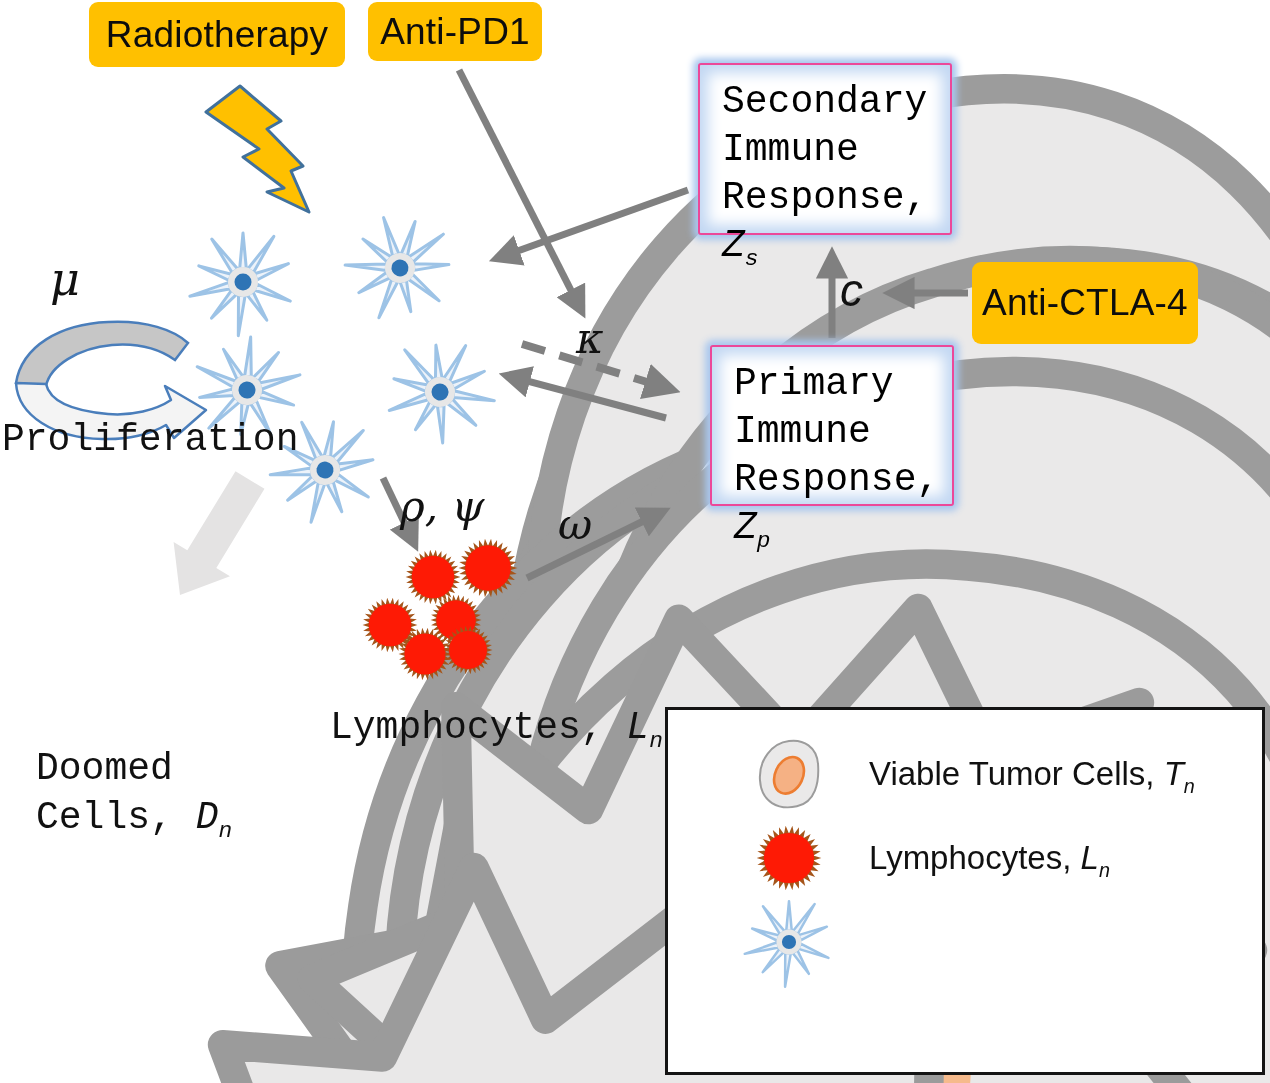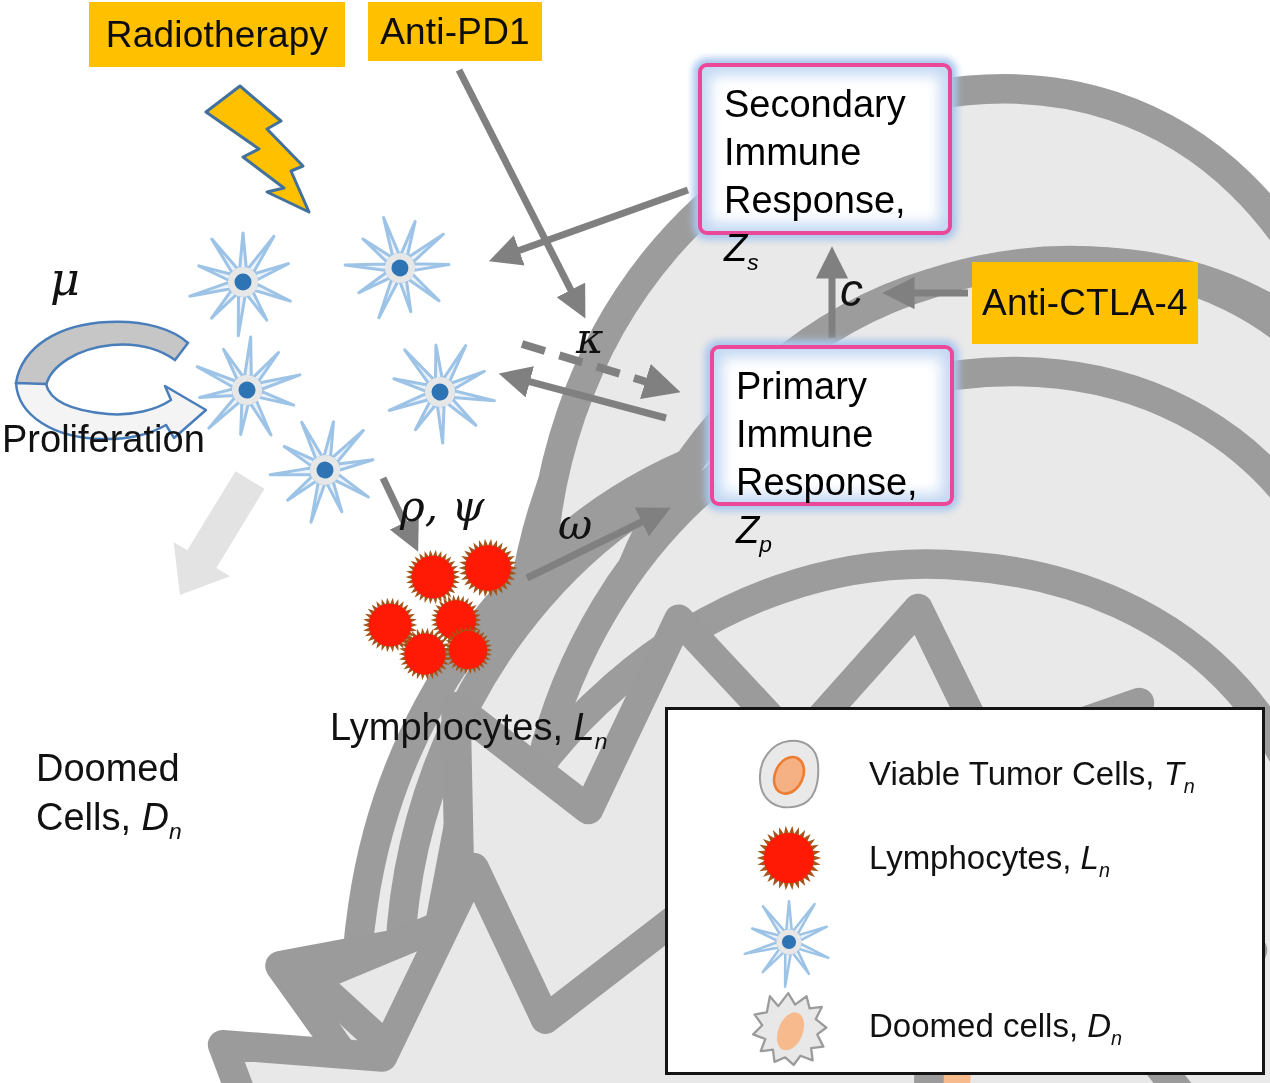--- a/index.html
+++ b/index.html
@@ -1,27 +1,27 @@
 <!DOCTYPE html>
 <html><head>
 <meta charset="utf-8">
 <style>
   html,body{margin:0;padding:0;background:#ffffff;}
   .canvas{position:relative;width:1270px;height:1083px;background:#ffffff;overflow:hidden;
           font-family:"Liberation Sans",sans-serif;color:#000;}
   .art{position:absolute;left:0;top:0;width:1270px;height:1083px;}
   .olabel{position:absolute;background:#FFC000;color:#0d0d0d;display:flex;align-items:center;
-          justify-content:center;font-size:37px;letter-spacing:0.2px;}
-  .bluebox{position:absolute;background:#ffffff;border:4px solid #ec4899;border-radius:9px;
+          justify-content:center;font-size:37px;letter-spacing:0.2px;border-radius:9px;}
+  .bluebox{position:absolute;background:#ffffff;border:2px solid #ec4899;border-radius:3px;
            box-shadow:0 0 7px 5px #a9c7ee, inset 0 0 14px 8px #c3d8f3;
-           box-sizing:border-box;padding:13px 0 0 22px;font-size:38px;line-height:48px;color:#000;}
+           box-sizing:border-box;padding:13px 0 0 22px;font-size:38px;line-height:48px;color:#000;font-family:Liberation Mono, monospace;}
   .var{font-style:italic;}
   sub{font-style:italic;font-size:0.60em;line-height:0;}
   .greek{position:absolute;font-family:"DejaVu Serif",serif;font-style:italic;font-size:42px;color:#111;}
-  .plain{position:absolute;font-size:38px;color:#111;}
+  .plain{position:absolute;font-size:38px;color:#111;font-family:Liberation Mono, monospace;}
   .legend{position:absolute;left:665px;top:707px;width:600px;height:368px;box-sizing:border-box;
           border:3px solid #141414;background:#fff;padding-top:22px;padding-left:41px;}
   .leg-row{display:flex;align-items:center;height:84px;}
   .leg-ic{width:160px;display:flex;align-items:center;justify-content:center;flex:0 0 160px;}
   .leg-tx{font-size:33px;color:#111;}
 </style>
 </head>
 <body>
 
 <div class="canvas">
@@ -189,23 +189,15 @@
       <div class="leg-ic">
           <svg width="100" height="100" viewBox="0 0 120 120">
             <g>
               <path d="M55.5,73.3L55.3,113.8L62.1,73.8ZM48.6,68.1L28.5,96.2L53.6,72.4ZM46.0,60.3L6.9,74.2L47.7,66.7ZM48.4,52.2L15.8,43.9L46.1,58.5ZM54.7,47.0L28.8,17.1L49.3,51.0ZM63.3,46.4L60.0,11.0L56.7,46.4ZM70.4,50.6L90.8,14.4L64.8,46.9ZM73.9,58.0L105.4,41.6L71.4,51.8ZM71.4,68.2L107.3,79.1L73.9,62.0ZM64.4,73.3L83.8,98.2L70.0,69.8Z" fill="#EDF3FA" stroke="#9DC3E6" stroke-width="3" stroke-linejoin="round"></path>
               <circle cx="60" cy="60" r="15" fill="#E7E7E7"></circle>
               <circle cx="60" cy="60" r="8.5" fill="#2E74B5"></circle>
             </g>
           </svg>
         </div>
     </div>
-    <div class="leg-row">
-      <div class="leg-ic">
-          <svg width="84" height="84" viewBox="0 0 110 110">
-            <use href="#symDoomed" xlink:href="#symDoomed"></use>
-          </svg>
-        </div>
-      <div class="leg-tx"><span>Doomed cells, </span><span class="var">D</span><sub>n</sub></div>
-    </div>
   </div>
 
 </div>
 
 </body></html>

